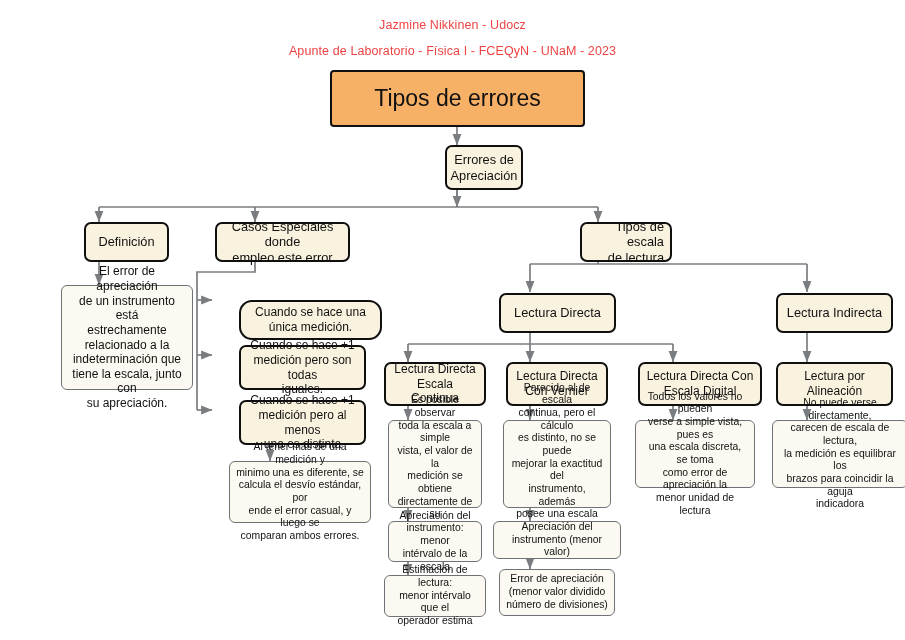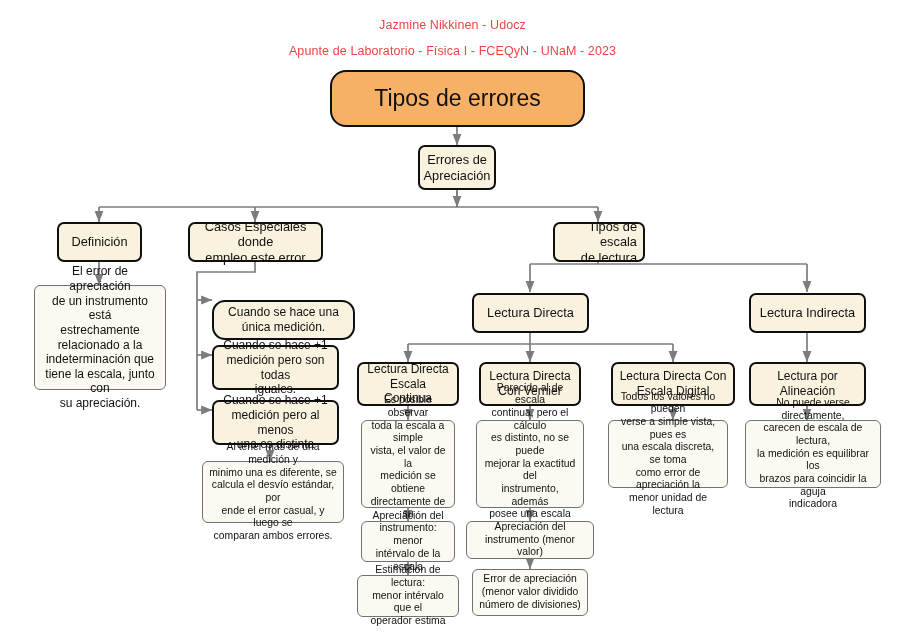--- a/index.html
+++ b/index.html
@@ -60,21 +60,21 @@
     position: absolute;
     width: 905px;
     text-align: center;
     font-size: 12.5px;
     color: #ef4444;
     letter-spacing: .1px;
   }
   .fs13 { font-size: 12.8px; }
   .fs12 { font-size: 12px; }
   .fs11 { font-size: 10.4px; }
-  .pad { padding: 18px 6px; }
+  .pad { padding: 18px 6px; margin-left: 27px; }
 </style>
 </head>
 <body>
 
 <div id="canvas">
 
   <div class="hdr" style="top:18px;">Jazmine Nikkinen - Udocz</div>
   <div class="hdr" style="top:44px;">Apunte de Laboratorio - Física I - FCEQyN - UNaM - 2023</div>
 
   <svg id="wires" viewBox="0 0 905 640">
@@ -137,21 +137,21 @@
       <path d="M807,264 L807,270"></path>
 
       <path d="M530,332 L530,344"></path>
       <path d="M408,344 L673,344"></path>
       <path d="M408,344 L408,350"></path>
       <path d="M530,344 L530,350"></path>
       <path d="M673,344 L673,350"></path>
     </g>
   </svg>
 
-  <div class="node n-title" style="left:330px; top:70px; width:255px; height:57px;border-radius:16px;">Tipos de errores</div>
+  <div class="node n-title" style="left:330px; top:70px; width:255px; height:57px;">Tipos de errores</div>
 
   <div class="node n-main fs13 pad" style="left:418px; top:145px; width:78px; height:45px;">Errores de
 Apreciación</div>
 
   <div class="node n-main fs13 pad" style="left:57px; top:222px; width:85px; height:37px;">Definición</div>
 
   <div class="node n-main fs13 pad" style="left:188px; top:222px; width:135px; height:37px;">Casos Especiales donde
 empleo este error</div>
 
   <div class="node n-main fs13 pad" style="left:553px; top:222px; width:92px; height:37px;text-align:right;">Tipos de escala

